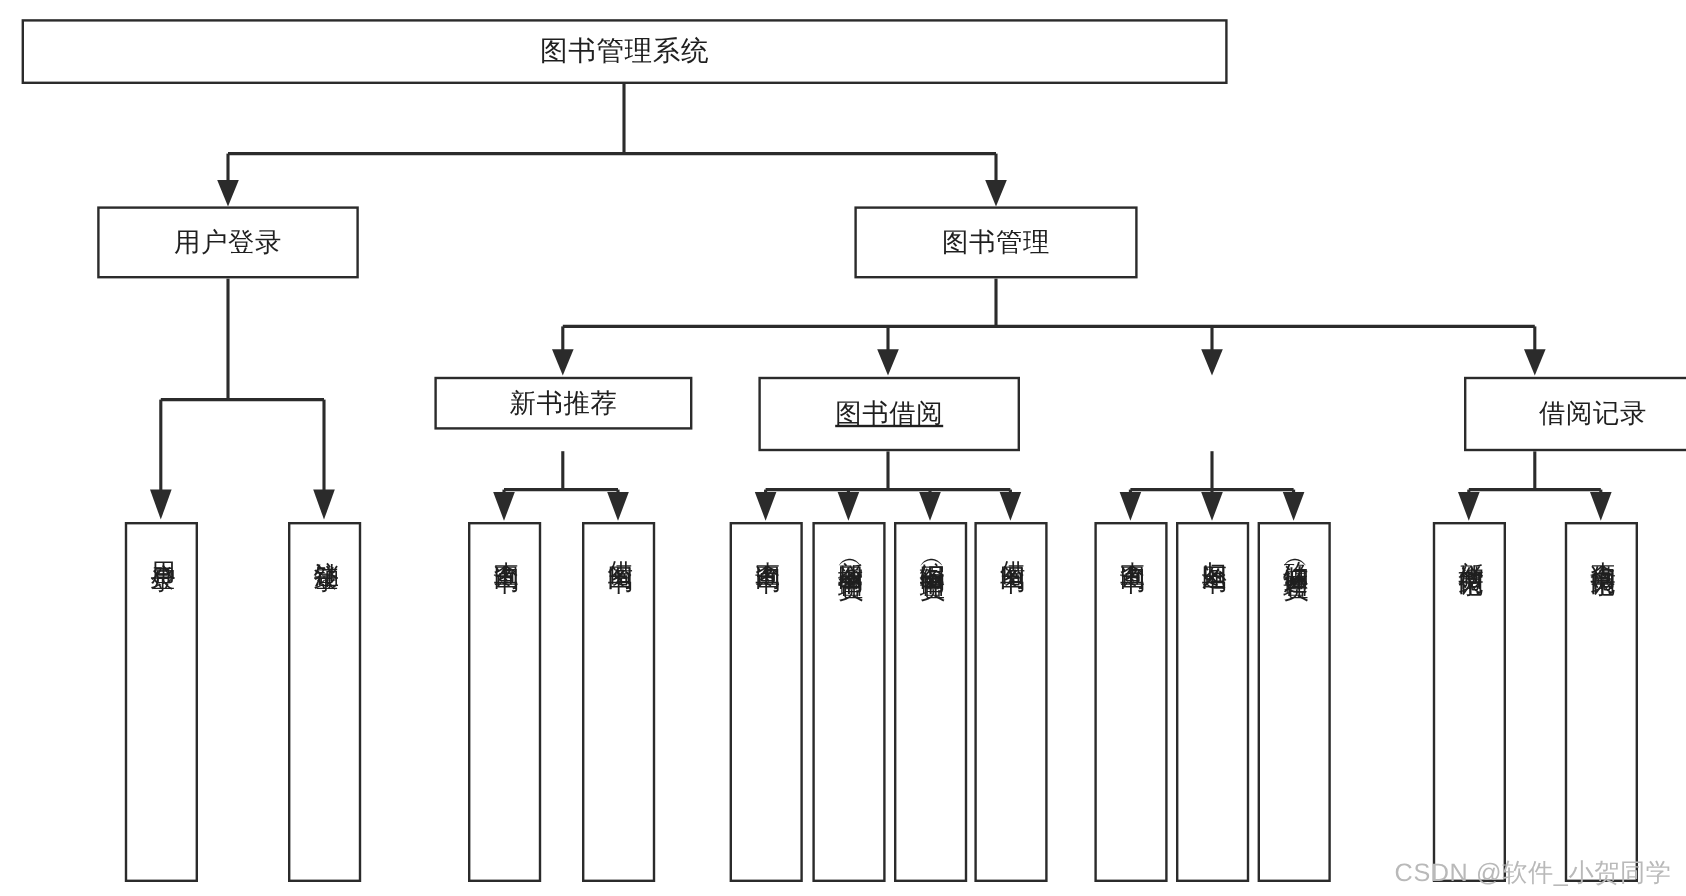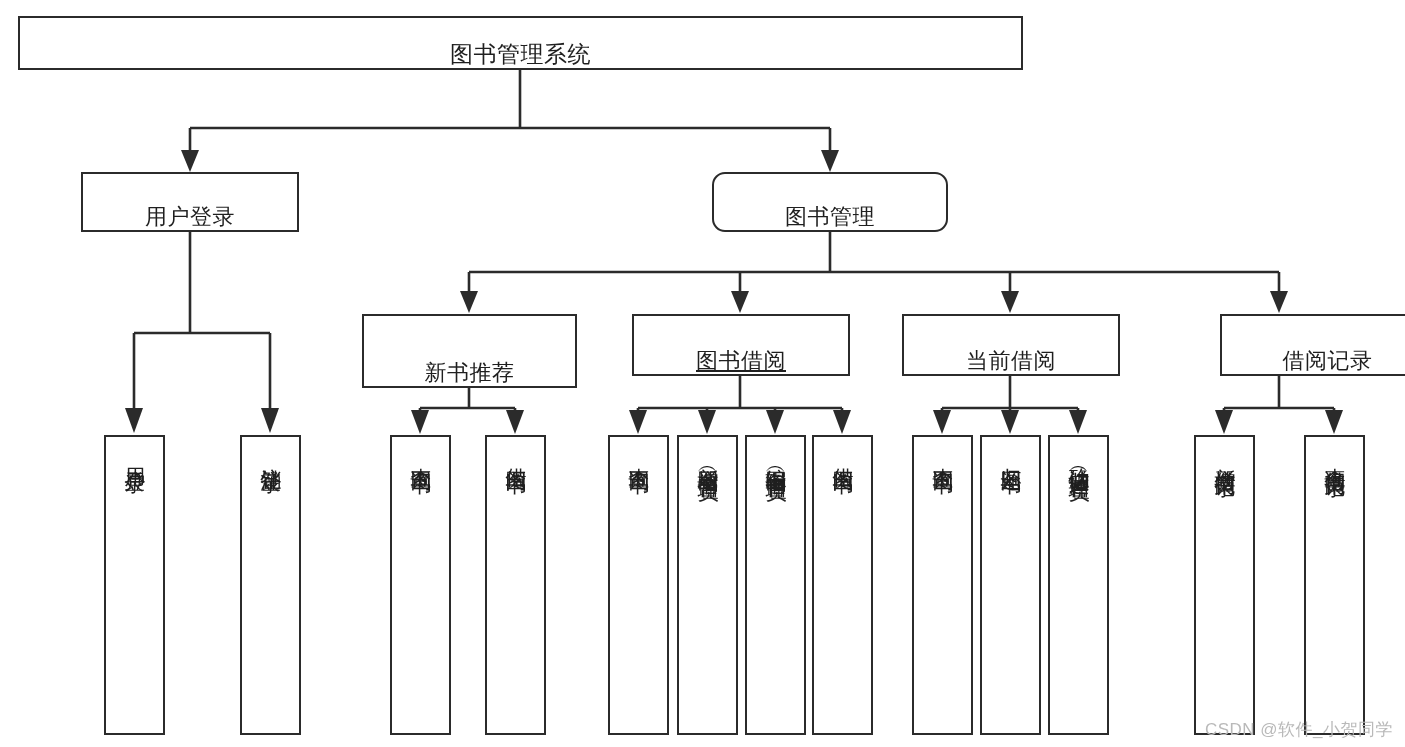--- a/index.html
+++ b/index.html
@@ -36,21 +36,21 @@
     fill: #2b2b2b;
     stroke: none;
   }
   
   .node {
     position: absolute;
     box-sizing: border-box;
     border: 2.6px solid #2b2b2b;
     background: #ffffff;
     display: flex;
-    align-items: flex-end;
+    align-items: center;
     justify-content: center;
     color: #1f1f1f;
   }
   .node .label {
     display: block;
     text-align: center;
     line-height: 1.12;
     letter-spacing: 0.5px;
   }
   .node.horizontal .label {
@@ -71,21 +71,21 @@
     font-size: 21px;
     line-height: 1.18;
     letter-spacing: 2px;
     white-space: nowrap;
   }
   
   #watermark {
     position: absolute;
     right: 12px;
     bottom: 6px;
-    font-size: 17px;
+    font-size: 21px;
     color: #b9b9b9;
     white-space: nowrap;
     letter-spacing: 0.5px;
     font-family: "Liberation Sans", "DejaVu Sans", sans-serif;
     text-align: right;
   }
 </style>
 </head>
 <body>
 
@@ -155,33 +155,30 @@
     <polygon class="arrowhead" points="1325,410 1343,410 1334,434"></polygon>
   </svg>
 
   <div class="node horizontal root" style="left:18px; top:16px; width:1005px; height:54px;">
     <span class="label">图书管理系统</span>
   </div>
 
   <div class="node horizontal" style="left:81px; top:172px; width:218px; height:60px;">
     <span class="label">用户登录</span>
   </div>
-  <div class="node horizontal" style="left:712px; top:172px; width:236px; height:60px;border-radius:13px;">
+  <div class="node horizontal" style="left:712px; top:172px; width:236px; height:60px;">
     <span class="label">图书管理</span>
   </div>
 
-  <div class="node horizontal" style="left:362px; top:314px; width:215px; height:74px;">
+  <div class="node horizontal" style="left:362px; top:314px; width:215px; height:44px;">
     <span class="label">新书推荐</span>
   </div>
   <div class="node horizontal" style="left:632px; top:314px; width:218px; height:62px;text-decoration:underline;">
     <span class="label">图书借阅</span>
   </div>
-  <div class="node horizontal" style="left:902px; top:314px; width:218px; height:62px;">
-    <span class="label">当前借阅</span>
-  </div>
   <div class="node horizontal" style="left:1172px; top:314px; width:215px; height:62px;margin-left:48px;">
     <span class="label">借阅记录</span>
   </div>
 
   <div class="node vertical" style="left:104px; top:435px; width:61px; height:300px;">
     <span class="label">用户登录</span>
   </div>
   <div class="node vertical" style="left:240px; top:435px; width:61px; height:300px;">
     <span class="label">注销登录</span>
   </div>

